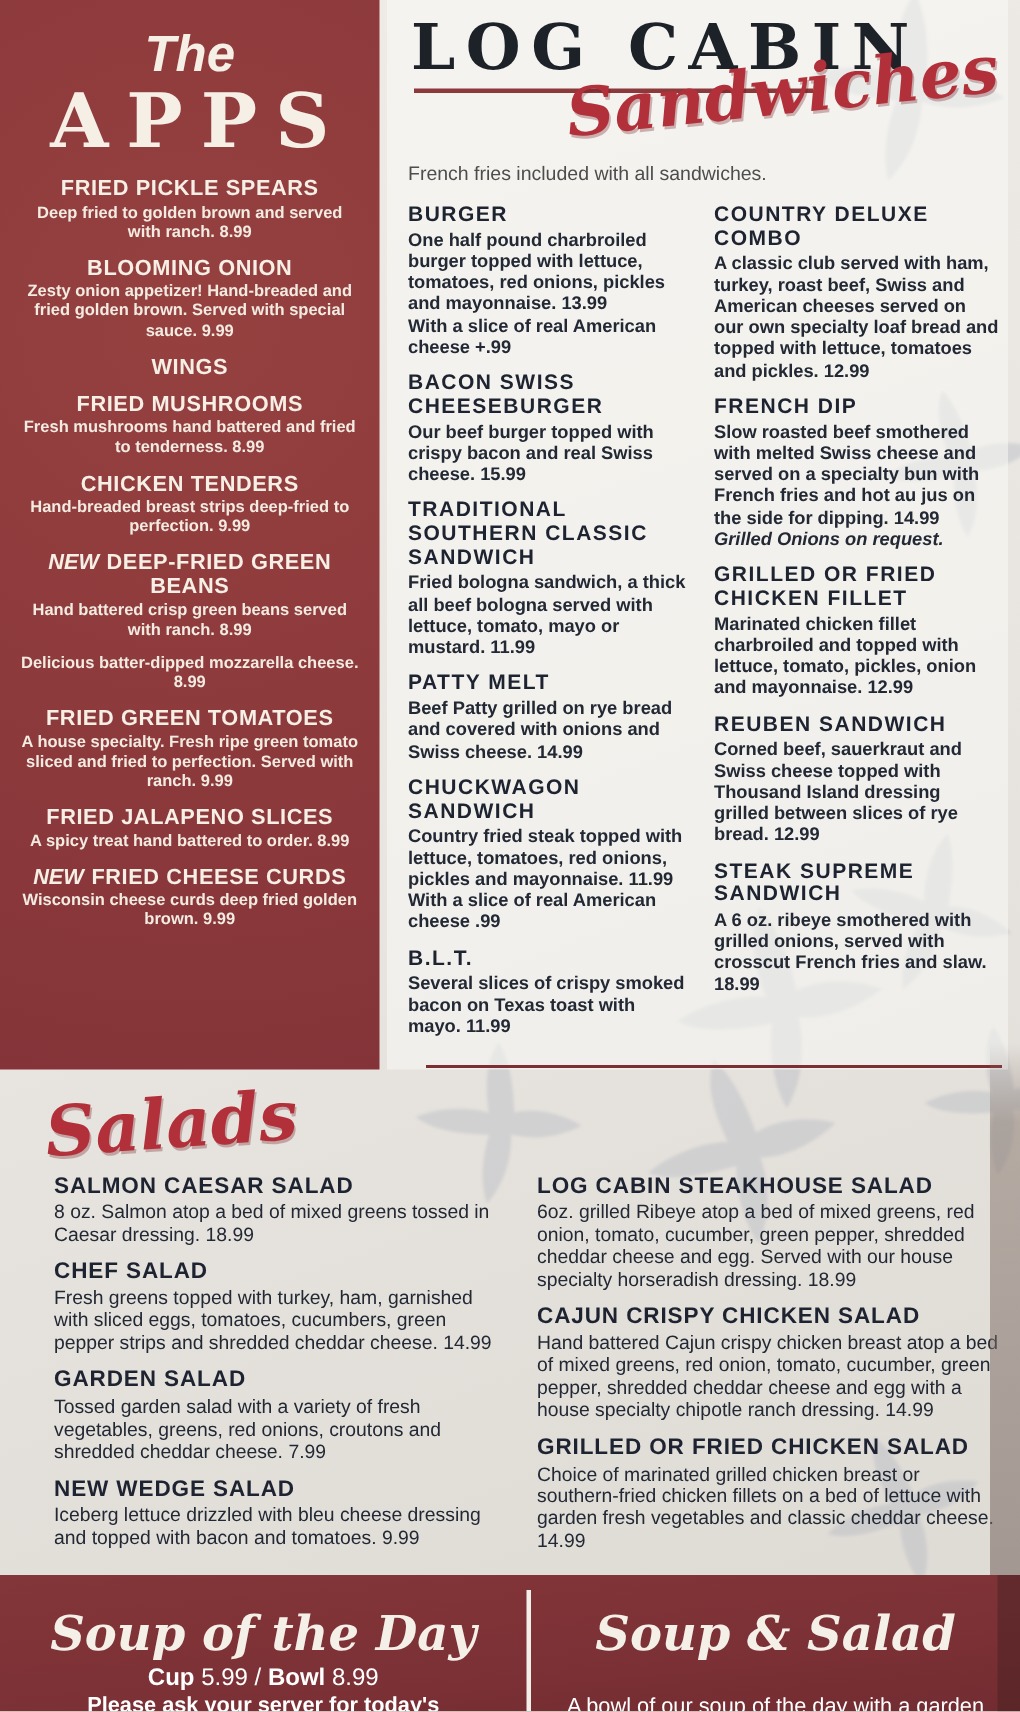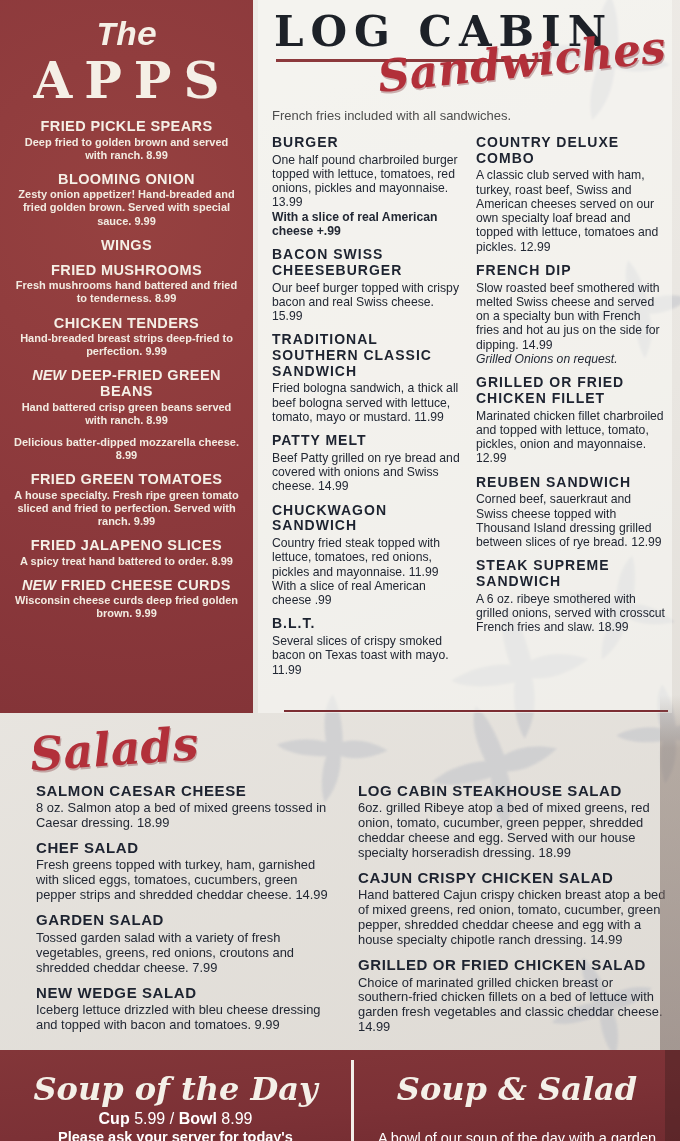--- a/index.html
+++ b/index.html
@@ -9,21 +9,21 @@
     font-family:"Liberation Sans",sans-serif;color:#252b36;
   }
   
   .goose{position:absolute;z-index:1;fill:#b9bdc6;opacity:.45;filter:blur(1px);pointer-events:none;}
   
   .apps{
     position:absolute;left:0;top:0;width:253px;height:713px;z-index:2;
     background:radial-gradient(circle at 50% 30%,#964140 0%,#8c393c 60%,#843438 100%);
     color:#f5efe6;text-align:center;box-sizing:border-box;padding:8px 14px 0;overflow:hidden;
   }
-  .apps-script{font-family:Liberation Mono, monospace;font-style:italic;font-weight:bold;font-size:34px;line-height:1.1;margin-top:10px;}
+  .apps-script{font-family:Liberation Sans, sans-serif;font-style:italic;font-weight:bold;font-size:34px;line-height:1.1;margin-top:10px;}
   .apps-title{font-family:"DejaVu Serif",serif;font-weight:bold;font-size:50px;letter-spacing:12px;text-indent:12px;line-height:1.02;margin:0 0 12px;}
   .app-item{margin-bottom:9px;}
   .app-item h3{font-size:14.5px;font-weight:bold;letter-spacing:.4px;line-height:1.12;margin:0 0 1px;}
   .app-item p{font-size:11px;font-weight:bold;line-height:1.2;margin:0;color:#f2ebe1;}
   .new-tag{font-style:italic;letter-spacing:0;}
   .new-tag:not(:empty){margin-right:5px;}
   
   .sand-card{
     position:absolute;left:258px;top:0;width:414px;height:713px;z-index:2;
     background:rgba(250,249,246,.55);box-sizing:border-box;padding:10px 6px 0 10px;overflow:hidden;
@@ -33,21 +33,21 @@
   .sand-underline{height:3px;width:266px;background:#8c393c;margin:5px 0 0 8px;}
   .sand-script{
     position:absolute;right:0px;top:26px;font-family:"DejaVu Serif",serif;font-style:italic;font-weight:bold;
     font-size:44px;color:#b2303a;transform:rotate(-6deg);text-shadow:1px 2px 0 rgba(110,20,26,.3);white-space:nowrap;
   }
   .sand-note{font-size:13px;color:#4d4d4d;margin:10px 0 12px 4px;}
   .sand-cols{display:flex;gap:14px;padding-left:4px;}
   .scol{width:50%;}
   .mi{margin-bottom:9px;}
   .mi h3{font-size:14px;font-weight:bold;letter-spacing:1px;line-height:1.12;margin:0 0 2px;color:#1d2330;}
-  .mi p{font-size:12.2px;line-height:1.17;margin:0;color:#222834;}
+  .mi p{font-size:12.2px;line-height:1.17;margin:0;color:#222834;font-weight:bold;}
   .mi p:empty{display:none;}
   .bold-note{font-weight:bold;}
   .italic-note{font-style:italic;}
   
   .mid-divider{position:absolute;left:284px;top:710px;width:384px;height:2px;background:#7c2e33;z-index:2;}
   
   .salads{position:absolute;left:0;top:714px;width:680px;height:336px;z-index:2;box-sizing:border-box;overflow:hidden;}
   .salads-script{
     font-family:"DejaVu Serif",serif;font-style:italic;font-weight:bold;font-size:46px;color:#b2303a;
     transform:rotate(-4deg);display:inline-block;margin:8px 0 0 30px;text-shadow:1px 2px 0 rgba(110,20,26,.3);
@@ -218,21 +218,21 @@
   </div>
 </div>
 
 <div class="mid-divider"></div>
 
 <div class="salads">
   <div class="salads-script">Salads</div>
   <div class="salads-cols">
     <div class="sa-col1">
       <div class="si">
-        <h3>SALMON CAESAR CHEESE</h3>
+        <h3>SALMON CAESAR SALAD</h3>
         <p><span>8 oz. Salmon atop a bed of mixed greens tossed in Caesar dressing.</span> <span>18.99</span></p>
       </div>
       <div class="si">
         <h3>CHEF SALAD</h3>
         <p><span>Fresh greens topped with turkey, ham, garnished with sliced eggs, tomatoes, cucumbers, green pepper strips and shredded cheddar cheese.</span> <span>14.99</span></p>
       </div>
       <div class="si">
         <h3>GARDEN SALAD</h3>
         <p><span>Tossed garden salad with a variety of fresh vegetables, greens, red onions, croutons and shredded cheddar cheese.</span> <span>7.99</span></p>
       </div>

